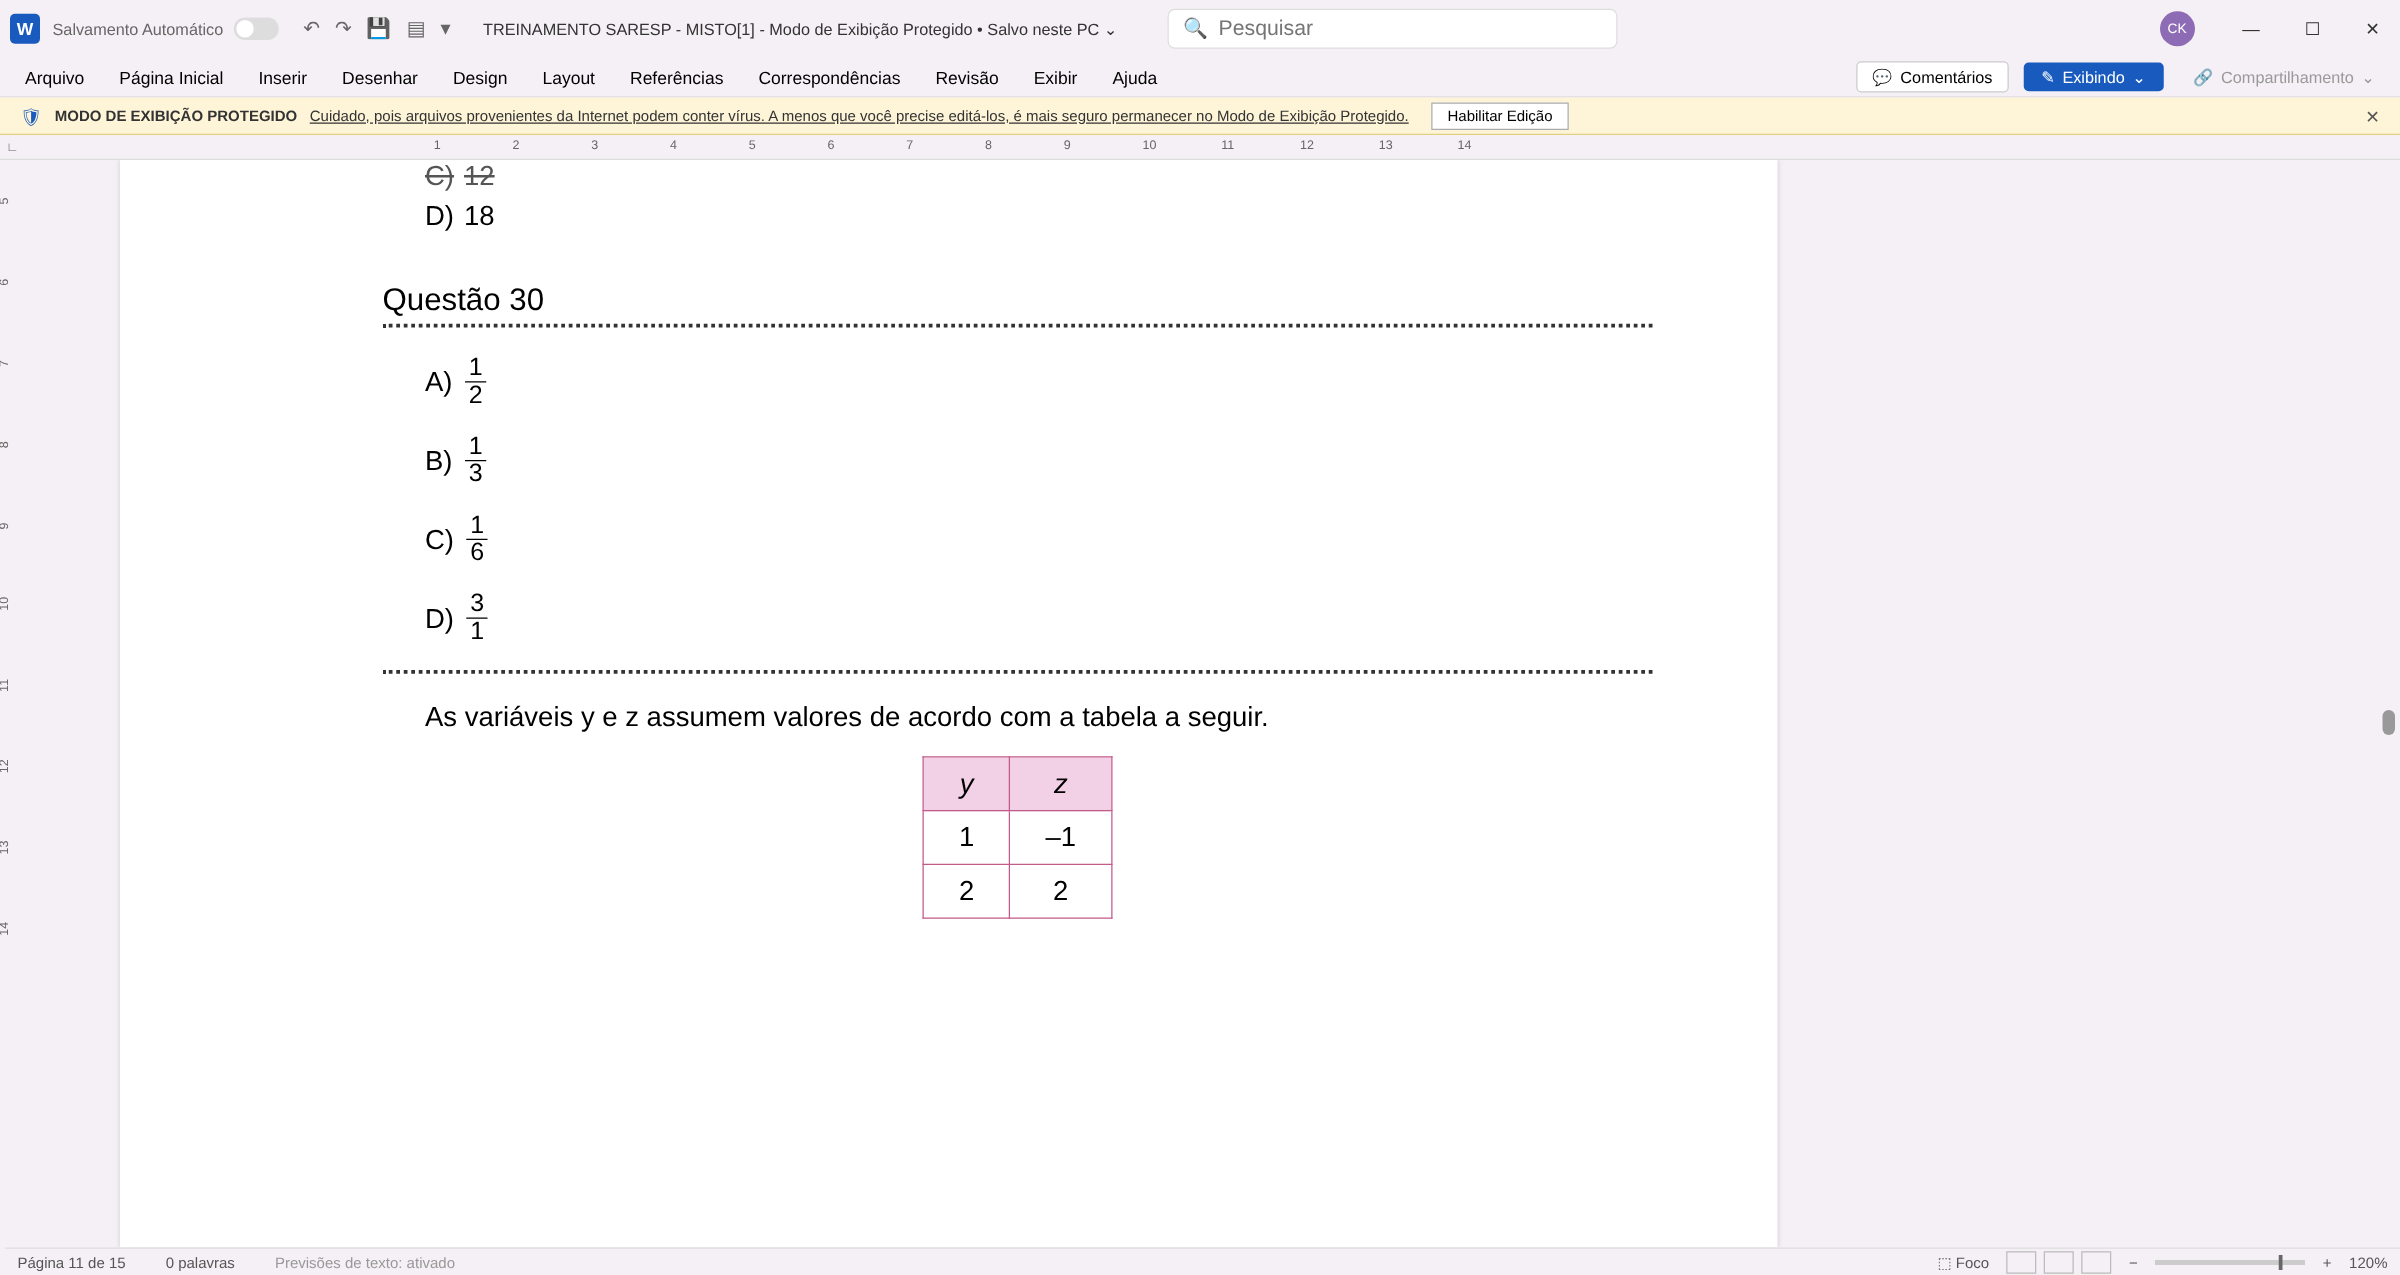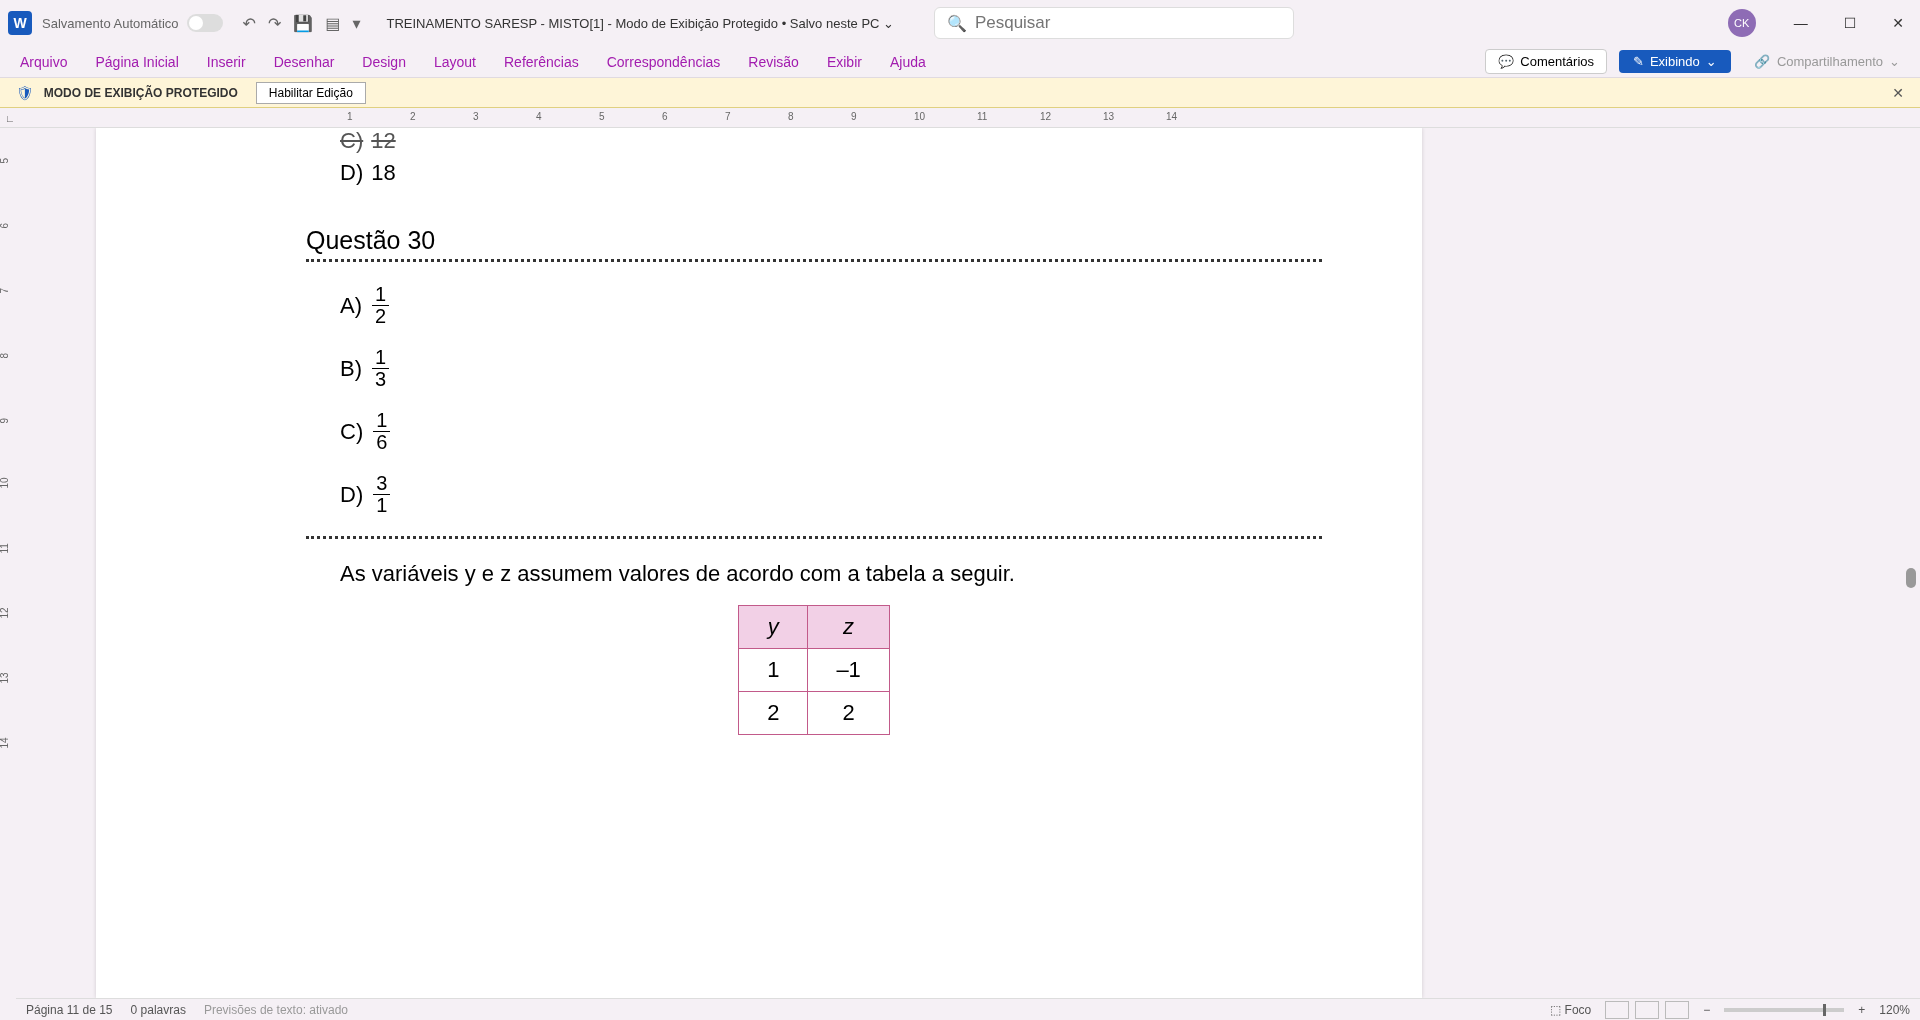--- a/index.html
+++ b/index.html
@@ -16,21 +16,21 @@
 .title-bar .doc-title { color: #333; font-size: 13px; margin-left: 16px; }
 .title-bar .search-box { background: #fff; border: 1px solid #ddd; border-radius: 6px; height: 32px; width: 360px; display: flex; align-items: center; padding: 0 12px; gap: 8px; margin-left: 30px; }
 .title-bar .search-box input { border: none; outline: none; font-size: 17px; flex: 1; }
 .title-bar .spacer { flex: 1; }
 .title-bar .avatar { width: 28px; height: 28px; background: #8e6cb5; border-radius: 50%; color: #fff; display: flex; align-items: center; justify-content: center; font-size: 11px; }
 .title-bar .win-controls { display: flex; gap: 20px; margin-left: 20px; }
 .title-bar .win-controls span { color: #333; font-size: 14px; cursor: pointer; padding: 4px 8px; }
 
 
 .menu-bar { height: 32px; background: #f5f0f5; display: flex; align-items: center; padding: 0 8px; gap: 4px; border-bottom: 1px solid #e0dae0; }
-.menu-bar .menu-item { padding: 4px 12px; font-size: 14px; color: #a21caf; cursor: pointer; }
+.menu-bar .menu-item { padding: 4px 12px; font-size: 14px; color: #000000; cursor: pointer; }
 .menu-bar .menu-spacer { flex: 1; }
 .menu-bar .btn-comments { padding: 4px 12px; border: 1px solid #ccc; border-radius: 4px; background: #fff; font-size: 13px; display: flex; align-items: center; gap: 6px; }
 .menu-bar .btn-exibindo { padding: 4px 14px; background: #185abd; color: #fff; border-radius: 4px; font-size: 13px; display: flex; align-items: center; gap: 6px; margin-left: 8px; }
 .menu-bar .btn-compart { padding: 4px 12px; color: #999; font-size: 13px; display: flex; align-items: center; gap: 6px; margin-left: 8px; }
 
 
 .banner { height: 30px; background: #fef5d8; border-bottom: 1px solid #e0d080; display: flex; align-items: center; padding: 0 16px; font-size: 12px; color: #333; gap: 10px; }
 .banner .shield { color: #185abd; font-size: 14px; }
 .banner .banner-title { font-weight: 600; }
 .banner .banner-text { text-decoration: underline; color: #333; }
@@ -61,21 +61,21 @@
 .frac-opt { display: flex; align-items: center; gap: 10px; margin-left: 34px; margin-bottom: 20px; font-size: 22px; }
 .frac { display: inline-flex; flex-direction: column; align-items: center; font-size: 20px; line-height: 1.05; }
 .frac .num { border-bottom: 1.5px solid #000; padding: 0 3px; }
 .frac .den { padding: 0 3px; }
 
 .tbl { border-collapse: collapse; margin: 16px auto 0 auto; }
 .tbl th, .tbl td { border: 1.5px solid #c25a8a; padding: 8px 28px; font-size: 22px; text-align: center; }
 .tbl th { background: #f2d0e6; font-style: italic; font-weight: normal; }
 
 
-.status-bar { position: absolute; bottom: 0; left: 16px; right: 0; height: 22px; background: #f5f0f5; display: flex; align-items: center; padding: 0 10px; font-size: 12px; color: #555; gap: 18px; border-top: 1px solid #ddd; }
+.status-bar { position: absolute; bottom: 0; left: 4px; right: 0; height: 22px; background: #f5f0f5; display: flex; align-items: center; padding: 0 10px; font-size: 12px; color: #555; gap: 32px; border-top: 1px solid #ddd; }
 .status-bar .right { margin-left: auto; display: flex; align-items: center; gap: 14px; }
 .status-bar .view-icons { display: flex; gap: 6px; }
 .status-bar .view-icons span { width: 24px; height: 18px; border: 1px solid #bbb; display: inline-block; }
 .status-bar .zoom-slider { width: 120px; height: 4px; background: #ccc; position: relative; }
 .status-bar .zoom-slider::after { content:""; position:absolute; right: 18px; top:-4px; width:3px; height:12px; background:#666; }
 </style>
 </head>
 <body>
 
 <div class="title-bar">
@@ -133,20 +133,21 @@
   <div class="btn-compart">
     <span>🔗</span>
     <span>Compartilhamento</span>
     <span>⌄</span>
   </div>
 </div>
 
 <div class="banner">
   <span class="shield">🛡</span>
   <span class="banner-title">MODO DE EXIBIÇÃO PROTEGIDO</span>
+  <span class="banner-text">Cuidado, pois arquivos provenientes da Internet podem conter vírus. A menos que você precise editá-los, é mais seguro permanecer no Modo de  Exibição Protegido.</span>
   <button class="btn-enable">Habilitar Edição</button>
   <span class="banner-close">✕</span>
 </div>
 
 <div class="ruler">
   <div class="corner">∟</div>
   <div class="h-ruler">
     <span class="tick" style="left:327px">1</span>
     <span class="tick" style="left:390px">2</span>
     <span class="tick" style="left:453px">3</span>

